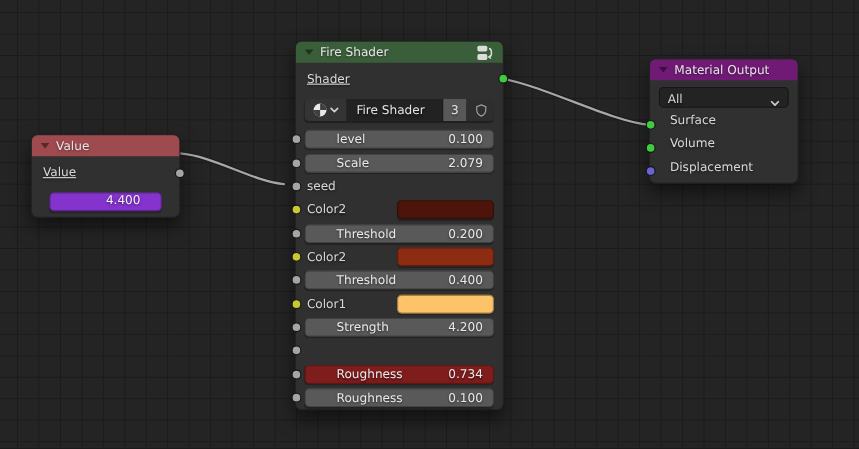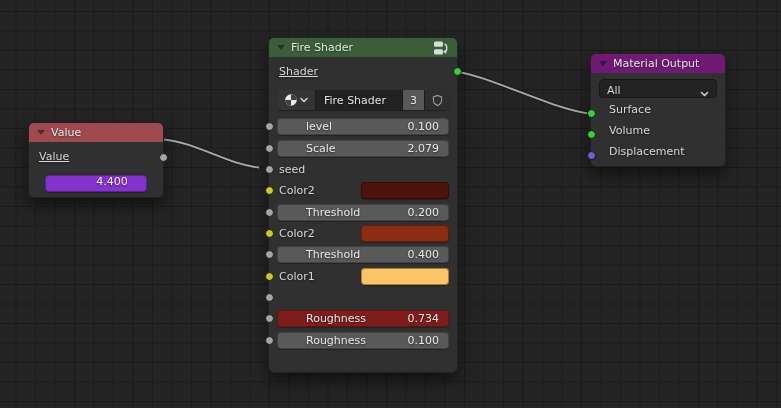--- a/index.html
+++ b/index.html
@@ -192,20 +192,27 @@
             <span class="s-value">0.400</span>
           </div>
         </div>
         <div class="row">
           <span class="sock" style="background-color: rgb(200, 200, 50);"></span>
           <span class="plain-label">Color1</span>
           <span class="color-row-swatch" style="background-color: rgb(252, 195, 105);"></span>
         </div>
         <div class="row">
           <span class="sock" style="background-color: rgb(165, 165, 165);"></span>
+          <div class="slider">
+            <span class="s-label">Strength</span>
+            <span class="s-value">4.200</span>
+          </div>
+        </div>
+        <div class="row">
+          <span class="sock" style="background-color: rgb(165, 165, 165);"></span>
         </div>
         <div class="row">
           <span class="sock" style="background-color: rgb(165, 165, 165);"></span>
           <div class="slider" style="background-color: #7f1d1d;">
             <span class="s-label">Roughness</span>
             <span class="s-value">0.734</span>
           </div>
         </div>
         <div class="row">
           <span class="sock" style="background-color: rgb(165, 165, 165);"></span>

